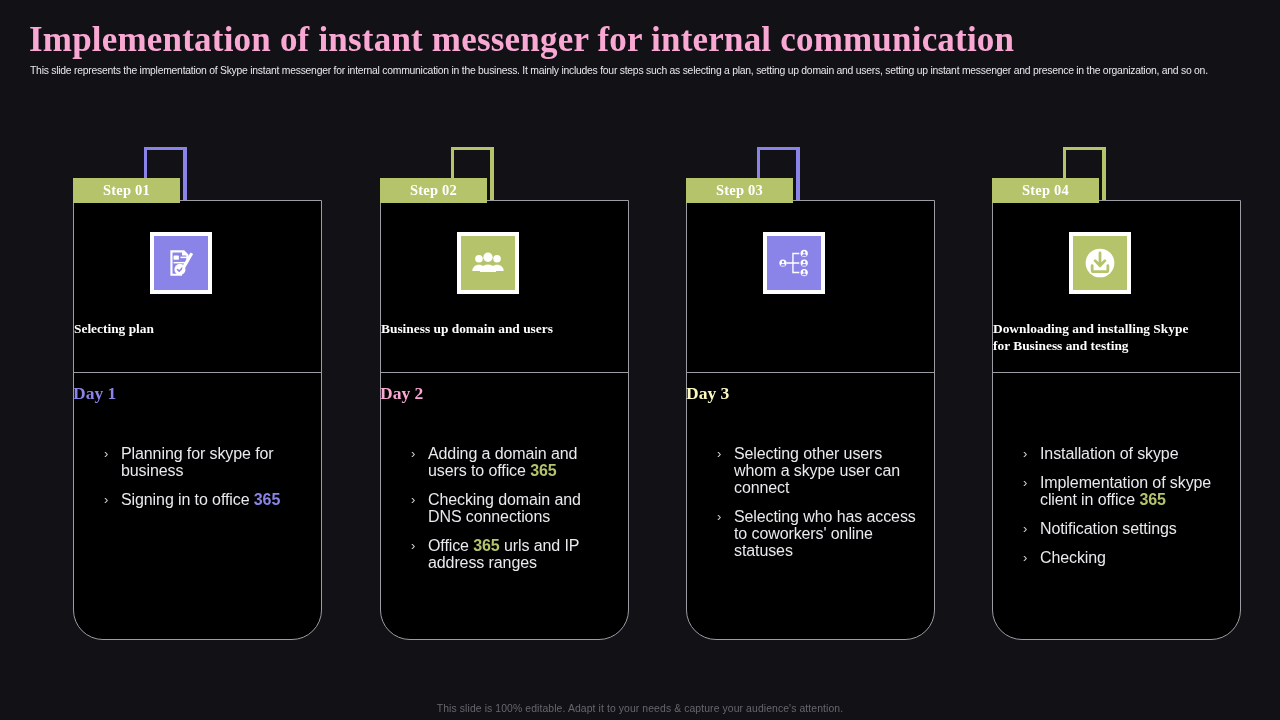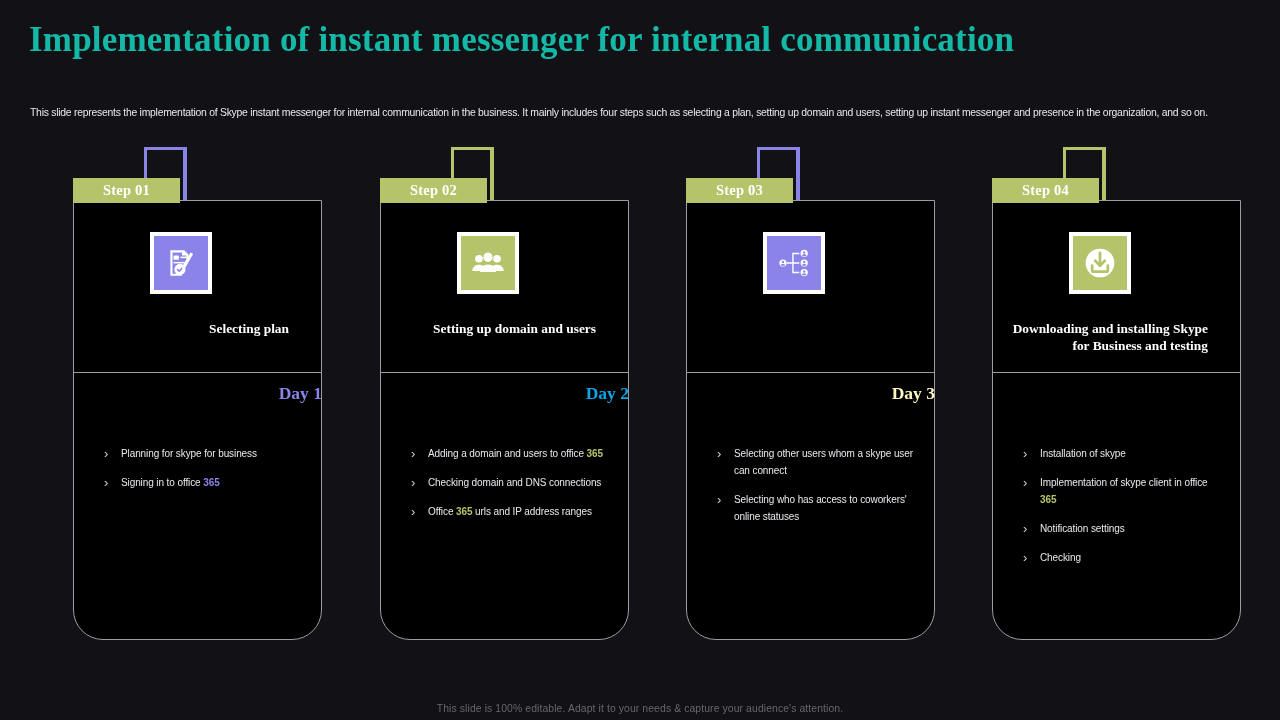--- a/index.html
+++ b/index.html
@@ -13,31 +13,30 @@
 
   
   .title {
     position: absolute; left: 29px; top: 18px;
     width: 1230px;
     font-family: "Liberation Serif", serif;
     font-weight: bold;
     font-size: 35px;
     line-height: 44px;
     letter-spacing: 0.2px;
-    color: #14b8a6;
+    color: #f9a8d4;
     white-space: nowrap;
   }
   .subtitle {
     position: absolute; left: 30px; top: 64px;
     width: 1202px;
     font-size: 10.4px;
     line-height: 14.5px;
     color: #e8e8ec;
     letter-spacing: -0.25px;
-    margin-top: 42px;
   }
 
   
   .cards { position: absolute; left: 16px; top: 140px; width: 1280px; height: 510px; }
 
   .card-wrap { position: absolute; top: 0; width: 307px; height: 510px; }
   .card-wrap.c1 { left: 40px; }
   .card-wrap.c2 { left: 347px; }
   .card-wrap.c3 { left: 653px; }
   .card-wrap.c4 { left: 959px; }
@@ -82,42 +81,42 @@
   .icon-inner {
     width: 100%; height: 100%;
     display: flex; align-items: center; justify-content: center;
   }
   .icon-inner svg { width: 34px; height: 34px; display: block; }
 
   
   .card-head {
     position: absolute; left: 18px; top: 180px;
     width: 215px;
-    text-align: right;
+    text-align: left;
     font-family: "Liberation Serif", serif;
     font-weight: bold;
     font-size: 13.4px;
     line-height: 17px;
     color: #ffffff;
     z-index: 3;
   }
 
   
   .divider {
     position: absolute; left: 17px; top: 232px;
     width: 249px; height: 1px;
     background: #9c9ca4;
     z-index: 3;
   }
 
   
   .day {
     position: absolute; left: 17px; top: 243px;
     width: 249px;
-    text-align: right;
+    text-align: left;
     font-family: "Liberation Serif", serif;
     font-weight: bold;
     font-size: 17.5px;
     z-index: 3;
   }
 
   
   .bullets {
     position: absolute; left: 48px; top: 305px;
     width: 200px;
@@ -126,21 +125,21 @@
   .bullet { display: flex; margin-bottom: 12px; }
   .chev {
     flex: 0 0 auto;
     width: 17px;
     color: #d2d2d8;
     font-size: 13px;
     line-height: 17px;
   }
   .btxt {
     flex: 1 1 auto;
-    font-size: 10px;
+    font-size: 16px;
     line-height: 17px;
     color: #e9e9ee;
     letter-spacing: -0.1px;
   }
   .btxt b { font-weight: bold; }
 
   
   .footer {
     position: absolute; left: 0; top: 703px; width: 1280px;
     text-align: center;
@@ -202,23 +201,23 @@
           <svg viewBox="0 0 32 32" fill="#ffffff">
             <circle cx="7.5" cy="12" r="3.6"></circle>
             <path d="M1.2 23.5c0-3.5 2.8-5.9 6.3-5.9s6.3 2.4 6.3 5.9z"></path>
             <circle cx="24.5" cy="12" r="3.6"></circle>
             <path d="M18.2 23.5c0-3.5 2.8-5.9 6.3-5.9s6.3 2.4 6.3 5.9z"></path>
             <circle cx="16" cy="10.6" r="4.4"></circle>
             <path d="M8.4 24.5c0-4.2 3.4-7.1 7.6-7.1s7.6 2.9 7.6 7.1z"></path>
           </svg>
         </div>
       </div>
-      <div class="card-head">Setting up domain and  users</div>
+      <div class="card-head">Business up domain and  users</div>
       <div class="divider"></div>
-      <div class="day" style="color: #0ea5e9;">Day 2</div>
+      <div class="day" style="color: #f9a8d4;">Day 2</div>
       <div class="bullets">
           <div class="bullet">
             <span class="chev">›</span>
             <span class="btxt">Adding  a domain and users to office <b style="color: rgb(181, 196, 106);">365</b></span>
           </div>
           <div class="bullet">
             <span class="chev">›</span>
             <span class="btxt">Checking domain and DNS connections</span>
           </div>
           <div class="bullet">

